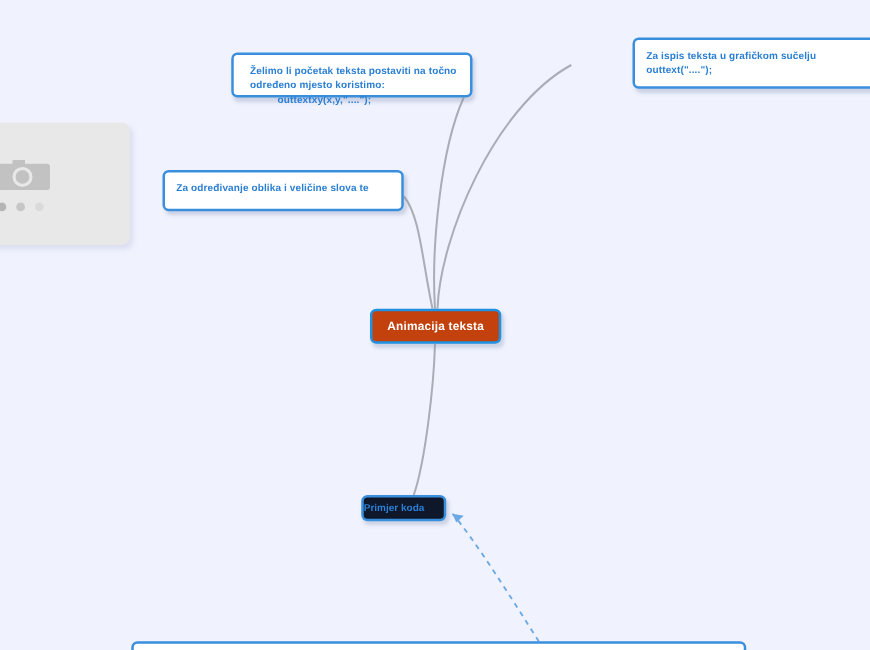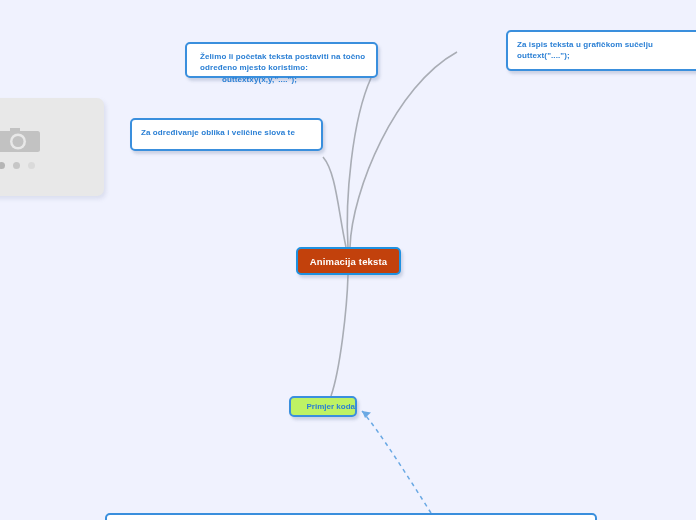--- a/index.html
+++ b/index.html
@@ -57,21 +57,21 @@
   
   #node-outtextxy {
     left: 185px;  top: 42px;
     width: 193px; height: 36px; padding-left: 13px;
   }
   #node-outtext {
     left: 458px;  top: 30px;
     width: 219px; height: 41px; margin-left: 48px;
   }
   #node-settextstyle {
-    left: 130px;  top: 118px;
+    left: 130px;  top: 136px;
     width: 193px; height: 33px;
   }
 
   
   #node-root {
     position: absolute;
     left: 296px;  top: 247px;
     width: 105px; height: 28px;
     box-sizing: border-box;
     display: flex;
@@ -89,22 +89,22 @@
   }
 
   
   #node-primjer {
     position: absolute;
     left: 289px;  top: 396px;
     width: 68px;  height: 21px;
     box-sizing: border-box;
     display: flex;
     align-items: center;
-    justify-content: flex-end;
-    background: #bef264;
+    justify-content: flex-start;
+    background: #0f172a;
     border: 2px solid #3a8fdd;
     border-radius: 5px;
     box-shadow: 2px 3px 3px rgba(120,135,170,0.30);
     color: #2a7fd4;
     font-weight: bold;
     font-size: 8px;
     white-space: nowrap;
   }
 
   

